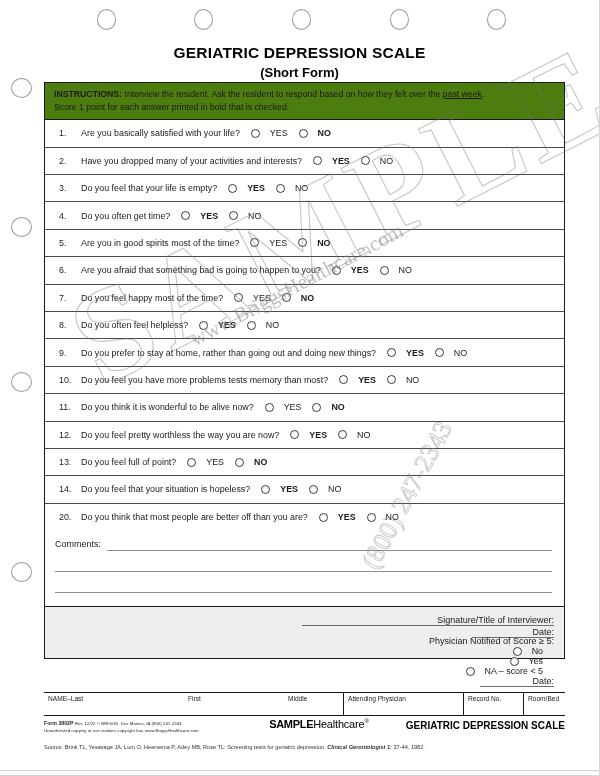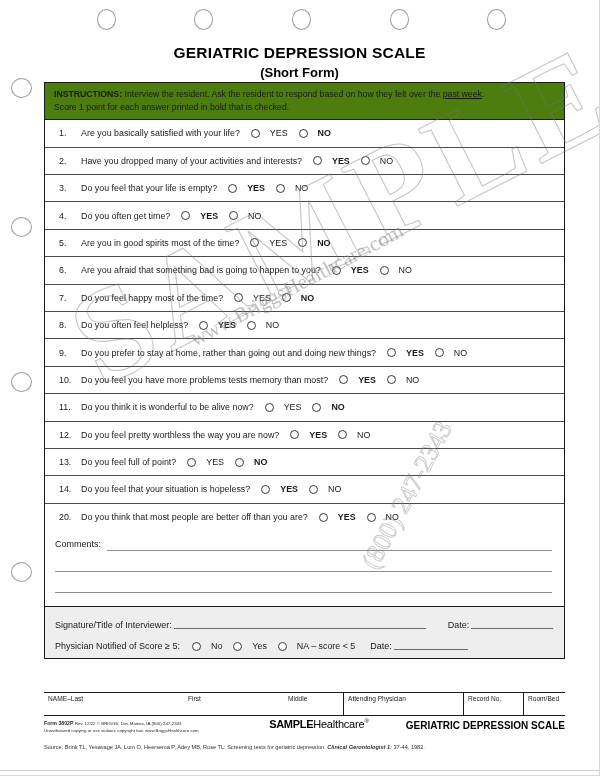--- a/index.html
+++ b/index.html
@@ -179,20 +179,21 @@
     background: #eeeeee;
     padding: 8px 10px 7px 10px;
     box-sizing: border-box;
   }
   .sig-row {
     display: flex;
     align-items: flex-end;
     font-size: 9px;
     height: 15px;
     white-space: nowrap;
+    flex-direction: column;
   }
   .rule {
     border-bottom: 1px solid #6e6e6e;
     height: 10px;
     margin: 0 0 1px 2px;
   }
   .rule.sig { width: 252px; }
   .rule.date1 { width: 82px; }
   .rule.date2 { width: 74px; }
 

